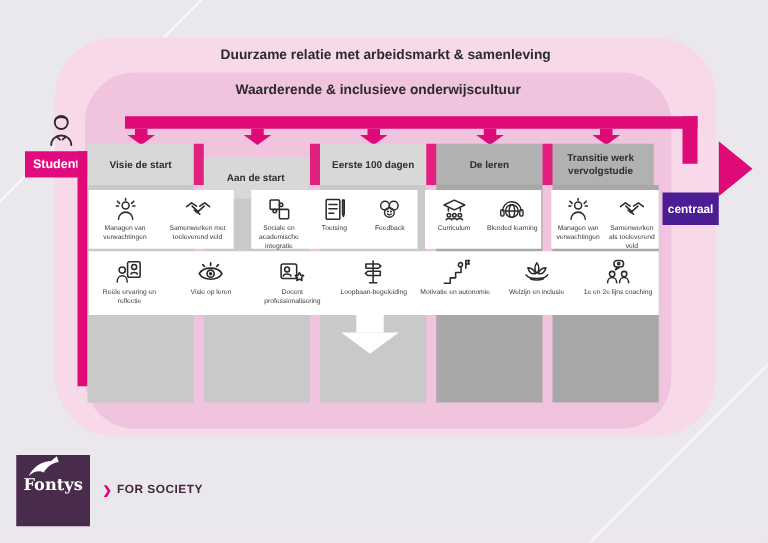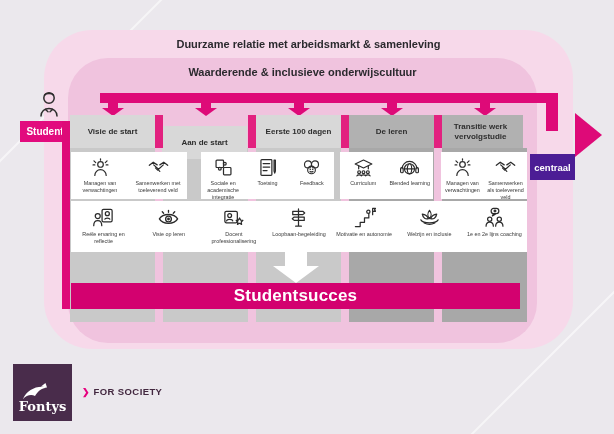--- a/index.html
+++ b/index.html
@@ -48,21 +48,21 @@
   .band .item .icn{width:23px;height:23px;}
   .item .icn svg{width:100%;height:100%;display:block;}
   .item .lbl{font-size:5.4px;line-height:1.3;text-align:center;color:#3a3a3a;margin-top:2px;padding:0 2px;}
 
   .white-arrow-stem{position:absolute;left:285px;top:252px;width:22px;height:14px;background:#fff;}
   .white-arrow-head{position:absolute;left:273px;top:266px;width:0;height:0;border-left:23px solid transparent;border-right:23px solid transparent;border-top:17px solid #fff;}
 
   .success-bar{position:absolute;left:71px;top:283px;width:449px;height:26px;background:#d3016f;color:#fff;
     display:flex;align-items:center;justify-content:center;font-size:17px;font-weight:bold;letter-spacing:.2px;}
 
-  .logo-box{position:absolute;left:13px;top:364px;width:59px;height:57px;background:#492c4b;display:flex;flex-direction:column;align-items:center;justify-content:flex-end;padding-bottom:8px;box-sizing:border-box;}
+  .logo-box{position:absolute;left:13px;top:364px;width:59px;height:57px;background:#492c4b;display:flex;flex-direction:column;align-items:center;padding-bottom:8px;box-sizing:border-box;}
   .logo-fox{width:34px;height:20px;margin-bottom:-2px;align-self:flex-start;margin-left:8px;}
   .logo-word{color:#fff;font-family:"DejaVu Serif", serif;font-weight:bold;font-size:13px;line-height:1;}
   .tagline{position:absolute;left:82px;top:386px;display:flex;align-items:center;gap:4px;}
   .tagline .chev{color:#e6007e;font-size:9px;font-weight:bold;}
   .tagline .txt{color:#42273f;font-size:9.5px;font-weight:bold;letter-spacing:.4px;}
 </style>
 </head>
 <body>
 
 <div class="stage">
@@ -311,21 +311,20 @@
             <circle cx="12.5" cy="5.2" r=".9"></circle>
           </svg>
         </span>
         <div class="lbl">1e en 2e lijns coaching</div>
       </div>
     </div>
 
   <div class="white-arrow-stem"></div>
   <div class="white-arrow-head"></div>
 
-  <div class="success-bar">Studentsucces</div>
 
   <div class="logo-box">
     <svg class="logo-fox" viewBox="0 0 34 20">
       <path d="M2 17C6 8 16 3 26 5.5c-5.5.8-9.5 4-12 8.5-3.5-2-8.5-1-12 3z" fill="#ffffff"></path>
       <path d="M20 4.5l4.5-3.5 1.5 4.5z" fill="#ffffff"></path>
     </svg>
     <div class="logo-word">Fontys</div>
   </div>
   <div class="tagline">
     <span class="chev">❯</span>

